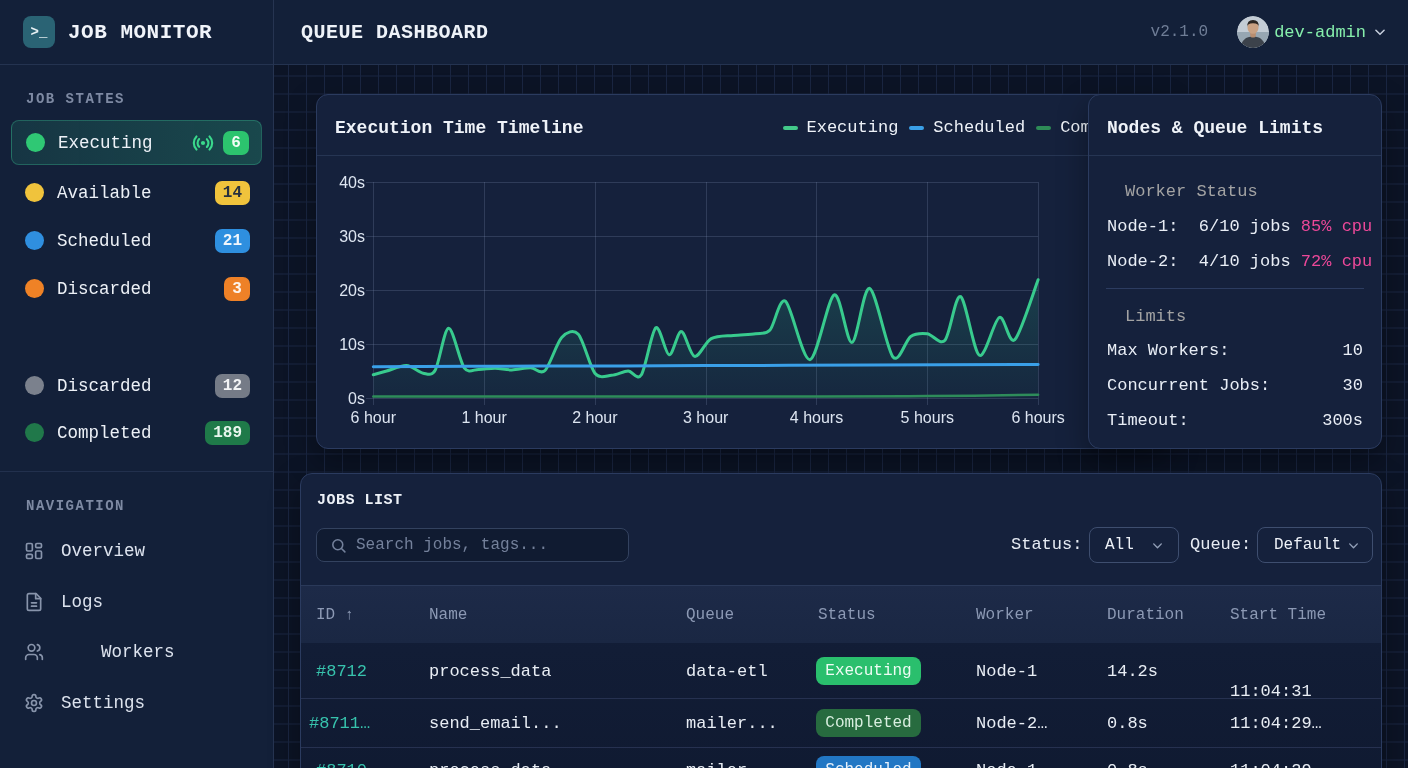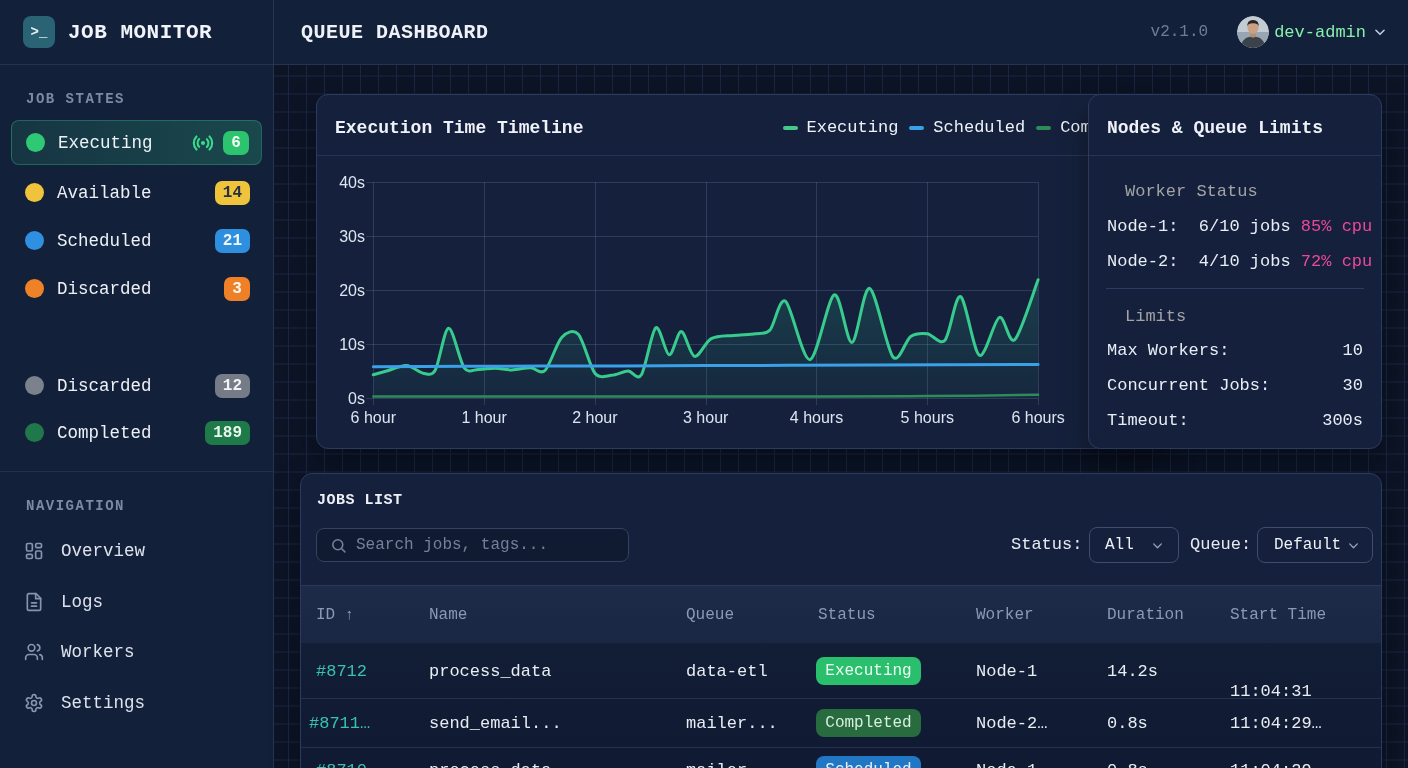--- a/index.html
+++ b/index.html
@@ -125,21 +125,21 @@
     </div>
     <div class="nitem" style="top:590px;">
       <svg viewBox="0 0 24 24" fill="none" stroke="#8894ab" stroke-width="2" stroke-linecap="round" stroke-linejoin="round">
           <path d="M14.5 2H6a2 2 0 0 0-2 2v16a2 2 0 0 0 2 2h12a2 2 0 0 0 2-2V7.5L14.5 2z"></path>
           <polyline points="14 2 14 8 20 8"></polyline>
           <line x1="9" y1="13" x2="15" y2="13"></line>
           <line x1="9" y1="17" x2="15" y2="17"></line>
         </svg>
       <div class="nlbl">Logs</div>
     </div>
-    <div class="nitem" style="top:640px;">
+    <div class="nitem" style="top:640px;gap:40px;">
       <svg viewBox="0 0 24 24" fill="none" stroke="#8894ab" stroke-width="2" stroke-linecap="round" stroke-linejoin="round">
           <path d="M16 21v-2a4 4 0 0 0-4-4H6a4 4 0 0 0-4 4v2"></path>
           <circle cx="9" cy="7" r="4"></circle>
           <path d="M22 21v-2a4 4 0 0 0-3-3.87"></path>
           <path d="M16 3.13a4 4 0 0 1 0 7.75"></path>
         </svg>
       <div class="nlbl">Workers</div>
     </div>
     <div class="nitem" style="top:691px;">
       <svg viewBox="0 0 24 24" fill="none" stroke="#8894ab" stroke-width="2" stroke-linecap="round" stroke-linejoin="round">

